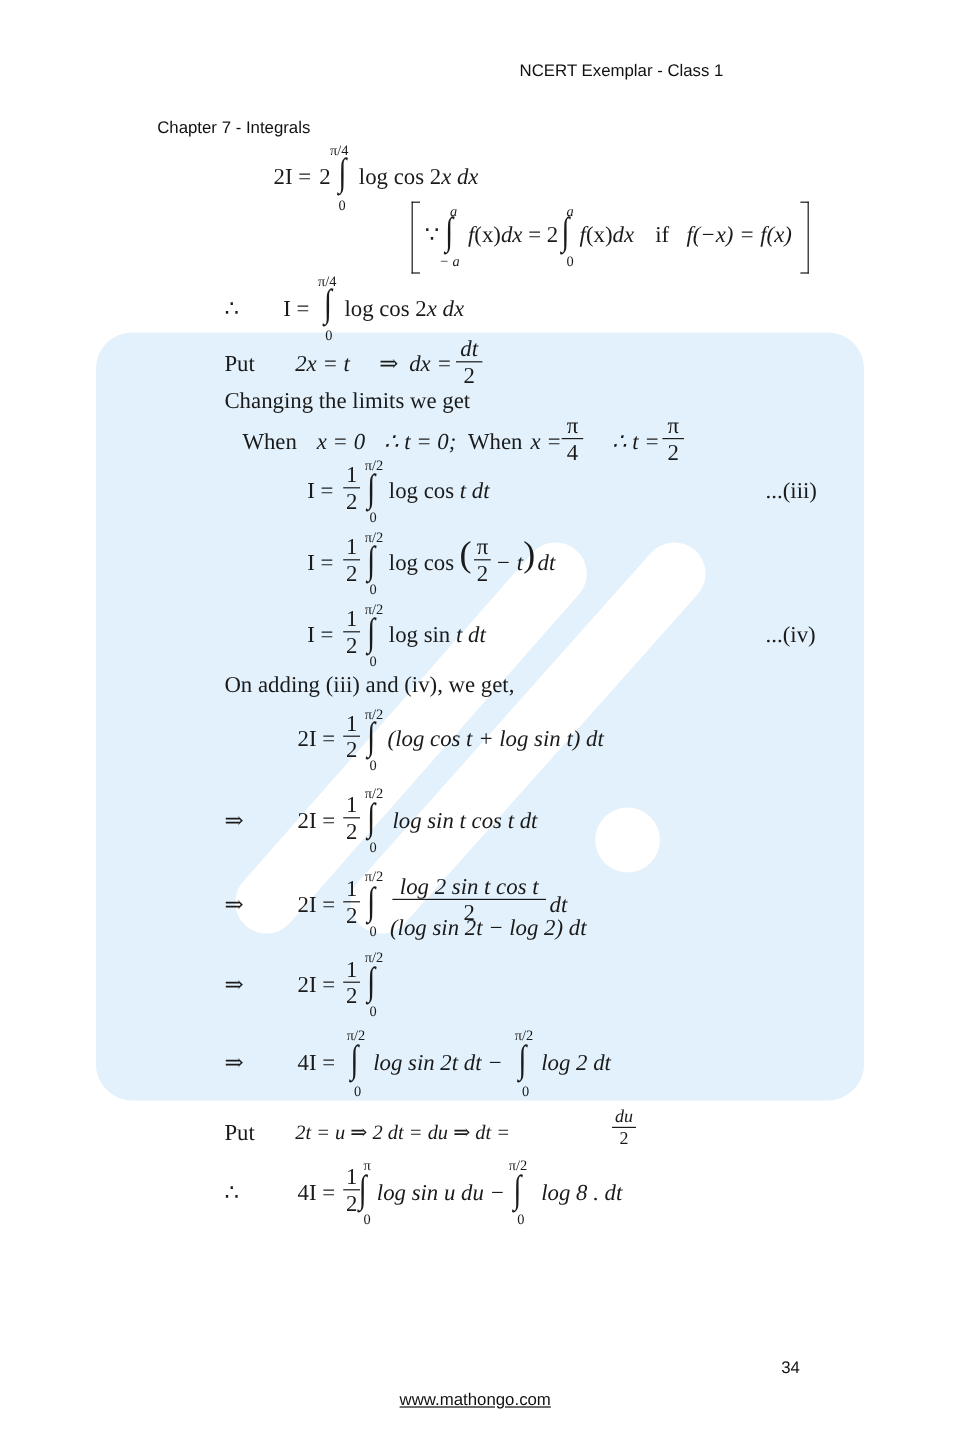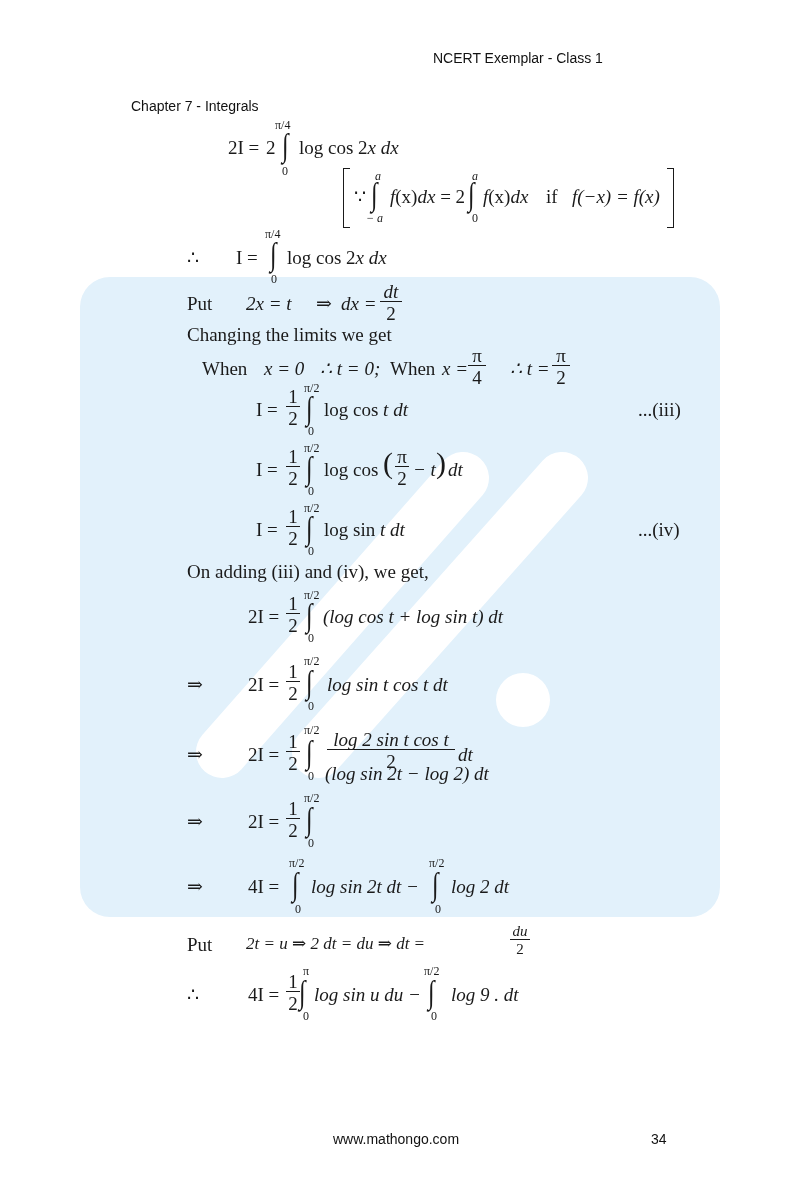--- a/index.html
+++ b/index.html
@@ -226,17 +226,17 @@
       <span class="num">1</span>
       <span class="den">2</span>
     </span>
   <span class="ab sm" style="left:303px;top:965px;">π</span>
   <span class="ab int" style="left:299px;top:980px;">∫</span>
   <span class="ab sm" style="left:303px;top:1010px;">0</span>
   <span class="ab i" style="left:314px;top:985px;">log sin u du −</span>
   <span class="ab sm" style="left:424px;top:965px;">π/2</span>
   <span class="ab int" style="left:428px;top:980px;">∫</span>
   <span class="ab sm" style="left:431px;top:1010px;">0</span>
-  <span class="ab i" style="left:451px;top:985px;">log 9 . dt</span>
-</div>
-
-<div class="hdr" style="left:333px;top:1131px;">www.mathongo.com</div>
+  <span class="ab i" style="left:451px;top:985px;">log 8 . dt</span>
+</div>
+
+<div class="hdr" style="left:333px;top:1158px;text-decoration:underline;">www.mathongo.com</div>
 <div class="hdr" style="left:651px;top:1131px;">34</div>
 
 </body></html>

